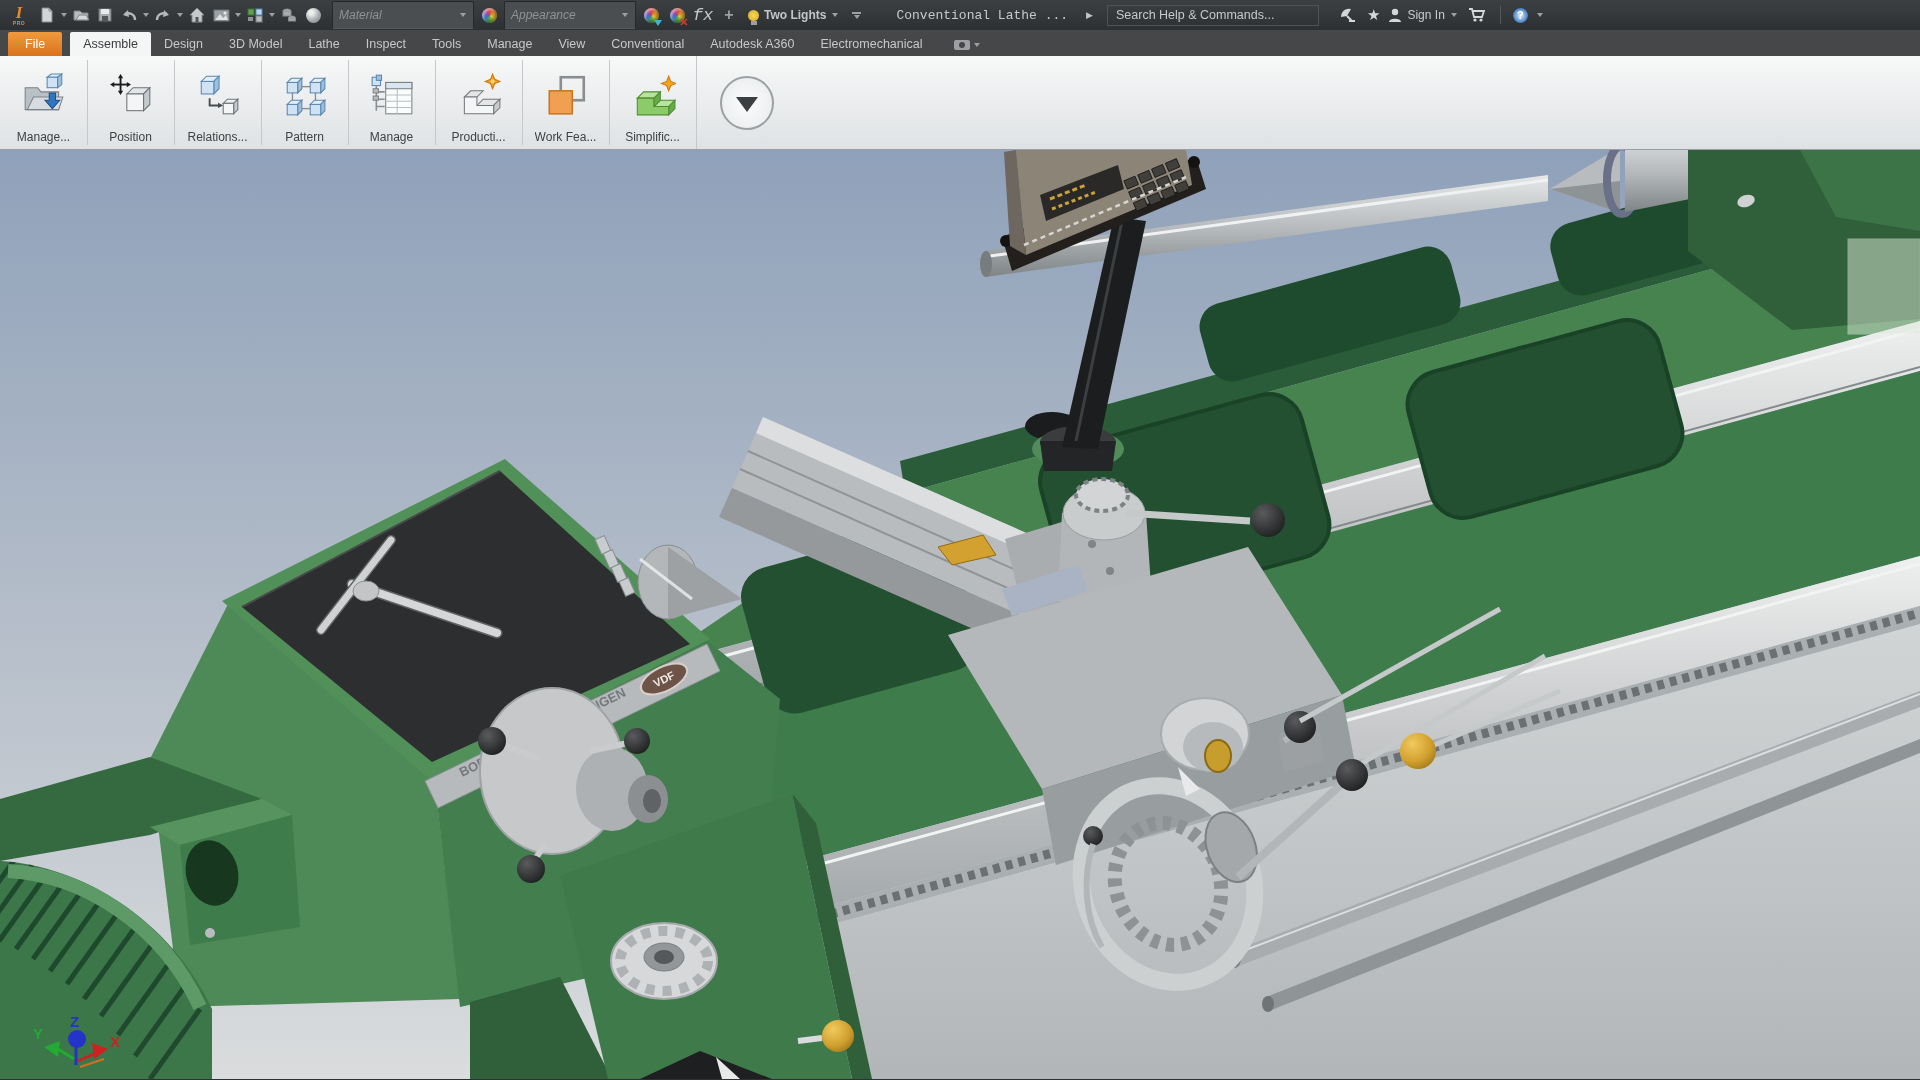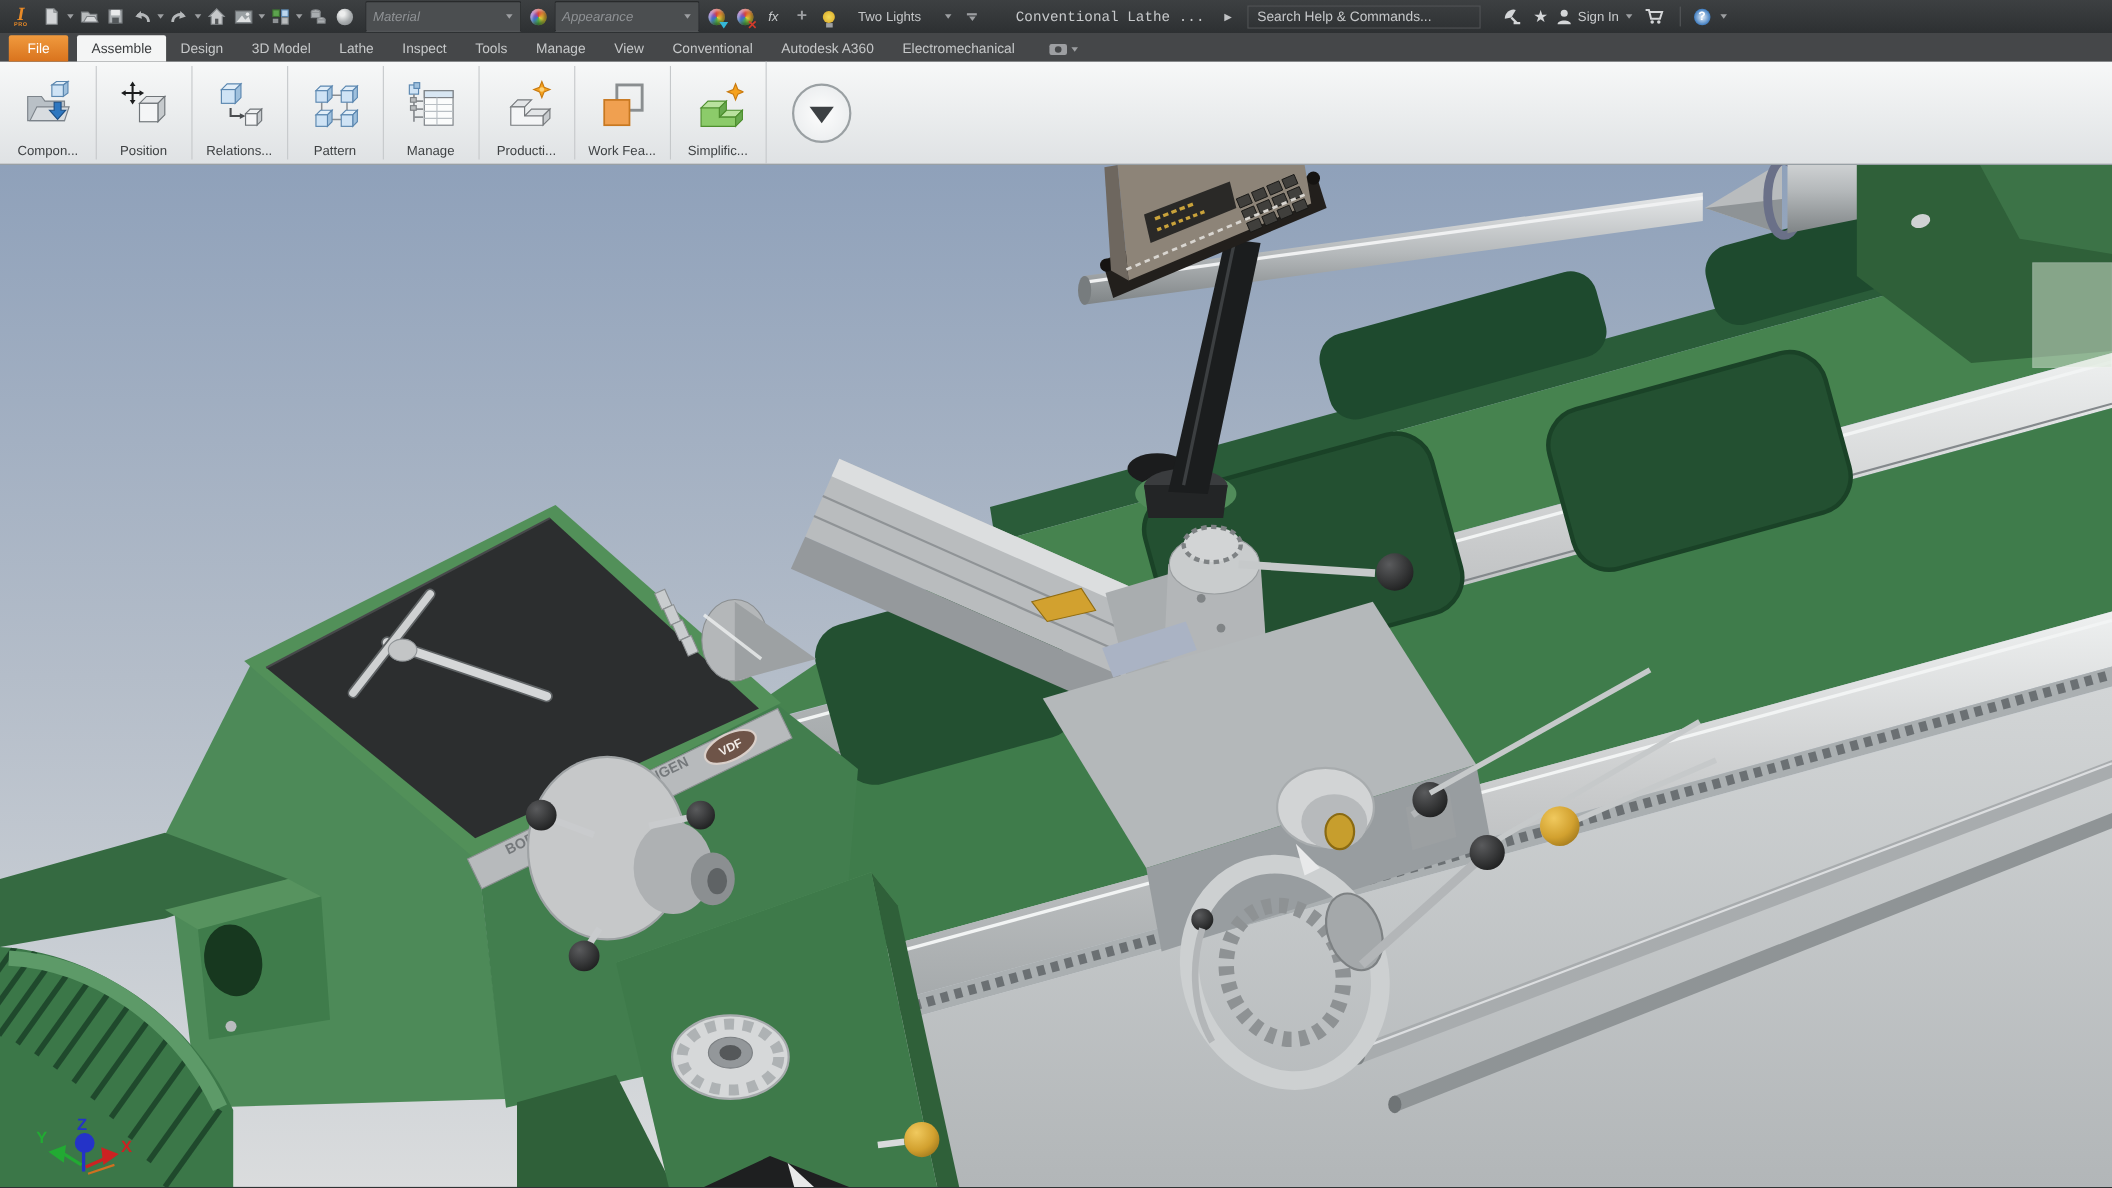--- a/index.html
+++ b/index.html
@@ -27,23 +27,23 @@
   .sphere { width:15px; height:15px; border-radius:50%;
             background:conic-gradient(#d8453a,#e09231,#ddcf3a,#53ad47,#3a74c4,#8a4bb4,#d8453a);
             position:relative; box-shadow:inset -2px -2px 3px rgba(0,0,0,.4), inset 2px 2px 2px rgba(255,255,255,.45); }
   .sphere .funnel { position:absolute; right:-3px; bottom:-3px; width:0; height:0;
             border-left:4px solid transparent; border-right:4px solid transparent;
             border-top:6px solid #35b8d8; }
   .sphere .xmark { position:absolute; right:-4px; bottom:-6px; color:#d33a2a;
             font-weight:bold; font-size:11px; }
   .graysphere { width:15px; height:15px; border-radius:50%;
             background:radial-gradient(circle at 35% 30%, #eceded 15%, #a8acae 55%, #7e8285); }
-  .fx { font-family:Liberation Sans, sans-serif; font-style:italic; color:#c6c8ca; font-size:12px; }
+  .fx { font-family:Liberation Mono, monospace; font-style:italic; color:#c6c8ca; font-size:17px; }
   .plus { color:#9d9fa2; font-size:16px; font-weight:bold; }
-  .lights { display:flex; align-items:center; gap:21px; color:#c3c5c7; padding:0 4px; }
+  .lights { display:flex; align-items:center; gap:5px; color:#c3c5c7; padding:0 4px;font-weight:bold; }
   .bulb { width:11px; height:11px; border-radius:50%; background:radial-gradient(#f3da58,#d8a624);
           position:relative; }
   .bulb::after { content:""; position:absolute; left:2.5px; bottom:-4px; width:6px; height:4px; background:#9d9fa2; }
   .ribbon-toggle { display:flex; flex-direction:column; align-items:center; gap:1px; padding:0 5px; }
   .ribbon-toggle .bar { width:9px; height:2px; background:#9d9fa2; }
   .doc-title { color:#c7c9cb; font-size:13px; margin:0 14px 0 26px; white-space:nowrap;font-family:Liberation Mono, monospace; }
   .flyout { color:#c0c2c4; font-size:9px; margin-right:10px; }
   .searchbox { width:212px; height:21px; background:#63666"868; background:#636668;
                border:1px solid #50535 5; border:1px solid #505355; display:flex; align-items:center; }
   .searchbox input { width:100%; background:transparent; border:none; outline:none;
@@ -266,21 +266,21 @@
     <span class="icon">
       <svg width="46" height="46" viewBox="0 0 44 44">
         <path d="M4,15 L16,15 L19,19 L36,19 L36,36 L4,36 Z" fill="#b9c0c6" stroke="#7c838a"></path>
         <path d="M6,36 L36,36 L40,24 L12,24 Z" fill="#d8dce0" stroke="#7c838a"></path>
         <path d="M25,5 L35,5 L39,2 L29,2 Z" fill="#e2eef8" stroke="#5b87b0"></path>
         <path d="M35,5 L39,2 L39,12 L35,15 Z" fill="#9fc0dd" stroke="#5b87b0"></path>
         <rect x="25" y="5" width="10" height="10" fill="#cfe3f5" stroke="#5b87b0"></rect>
         <path d="M27,20 L33,20 L33,27 L37,27 L30,35 L23,27 L27,27 Z" fill="#2e77c0" stroke="#1d4f85"></path>
       </svg>
     </span>
-    <span class="lbl">Compon...</span>
+    <span class="lbl">Manage...</span>
   </div>
 
   <div class="rbtn">
     <span class="icon">
       <svg width="46" height="46" viewBox="0 0 44 44">
         <g stroke="#1b1c1d" stroke-width="1.8">
           <line x1="12" y1="5" x2="12" y2="19"></line>
             <line x1="5" y1="12" x2="19" y2="12"></line>
         </g>
         <path d="M12,2 L14.5,6 L9.5,6 Z" fill="#1b1c1d"></path>

